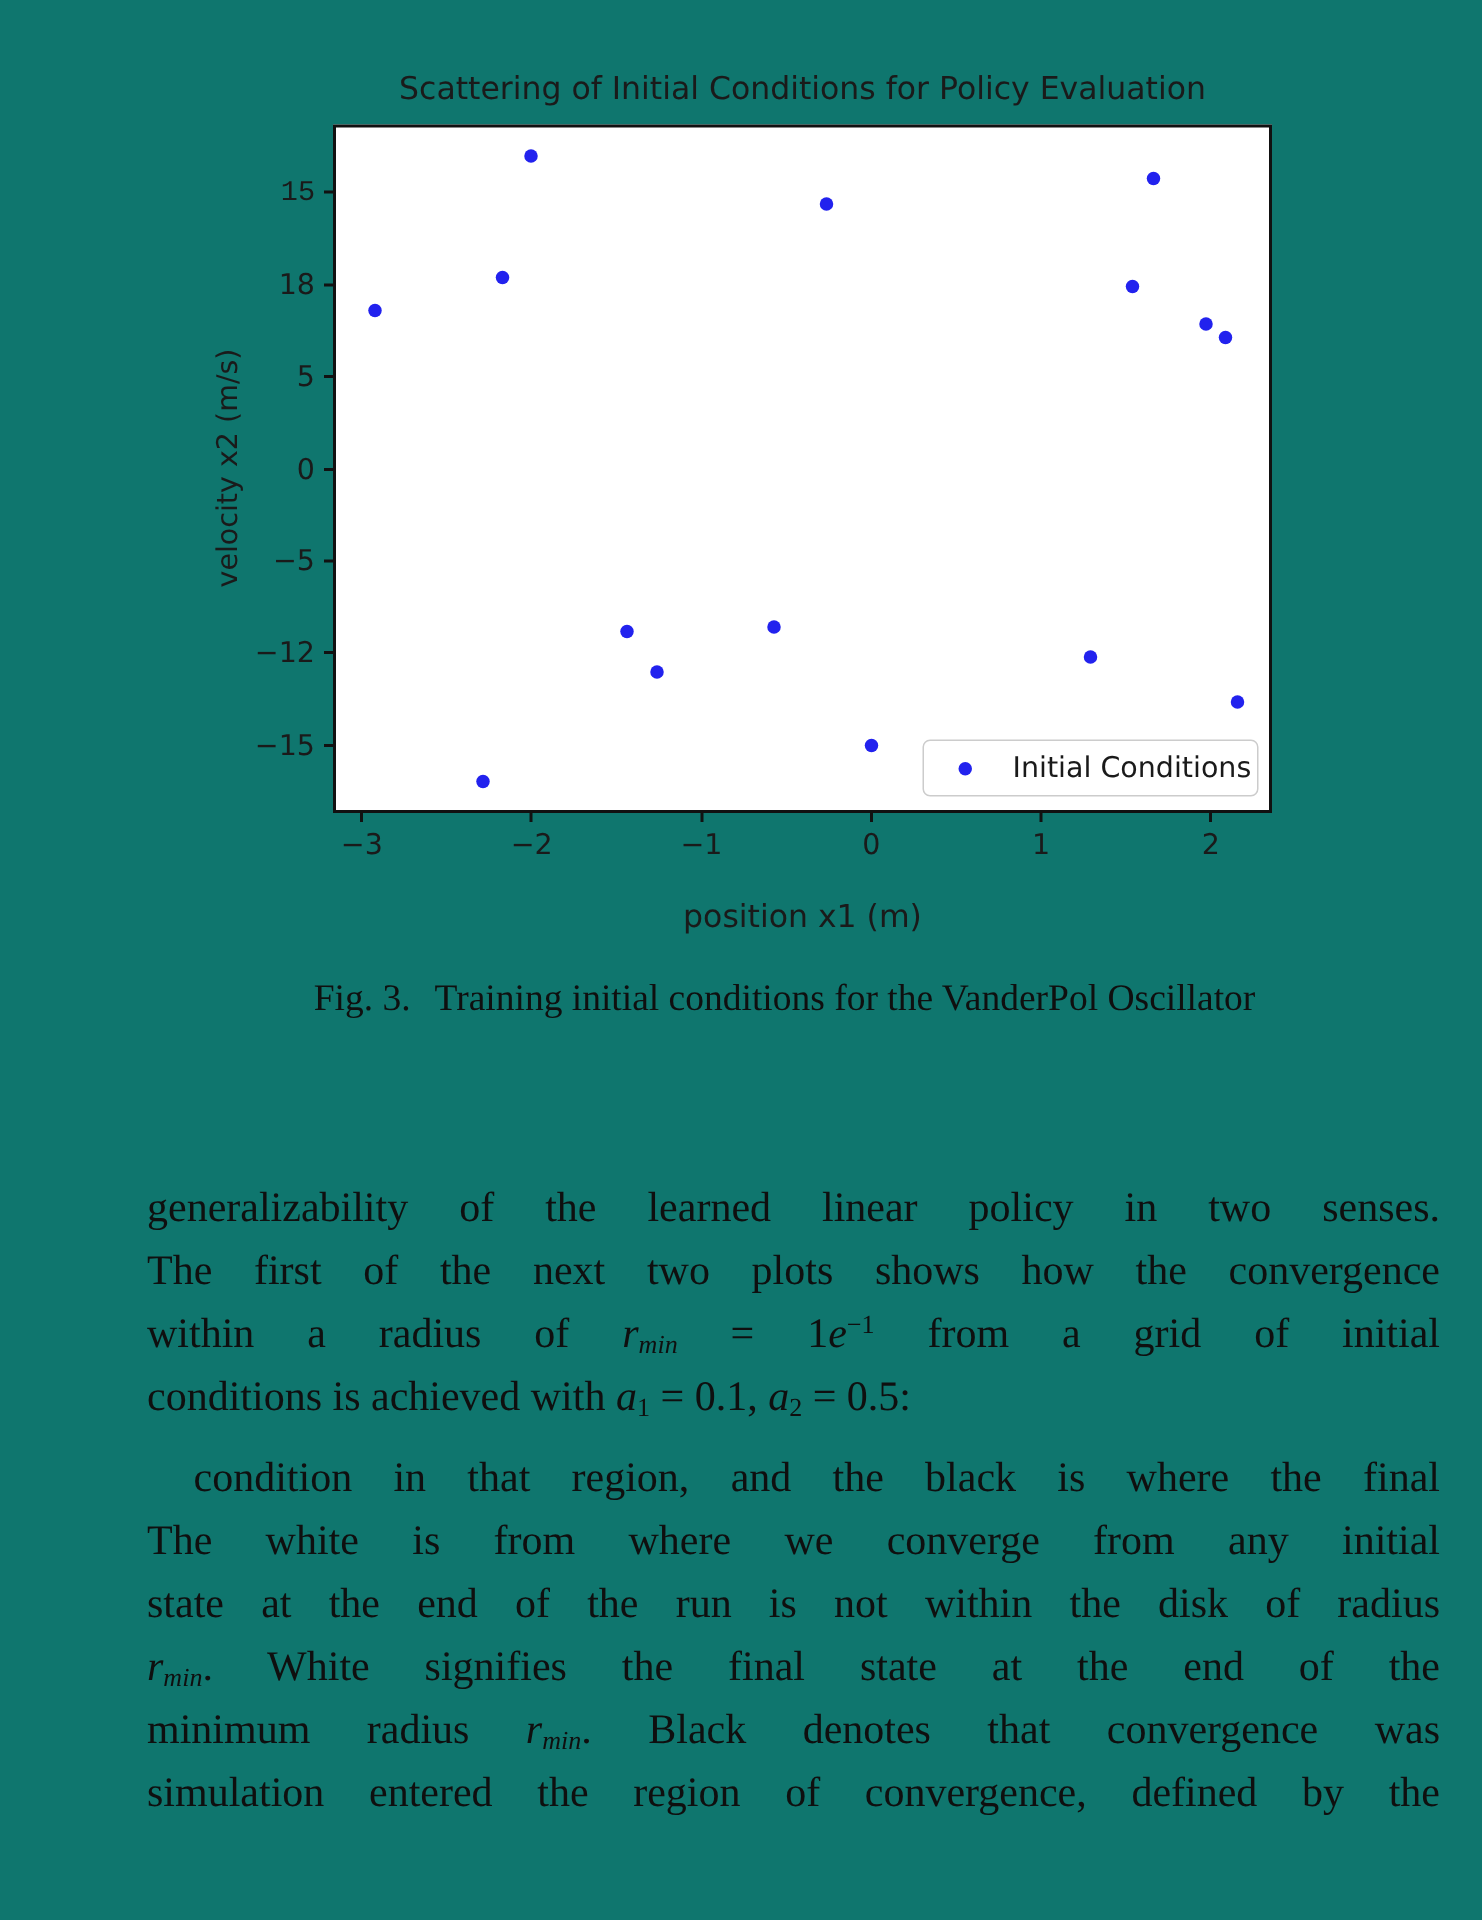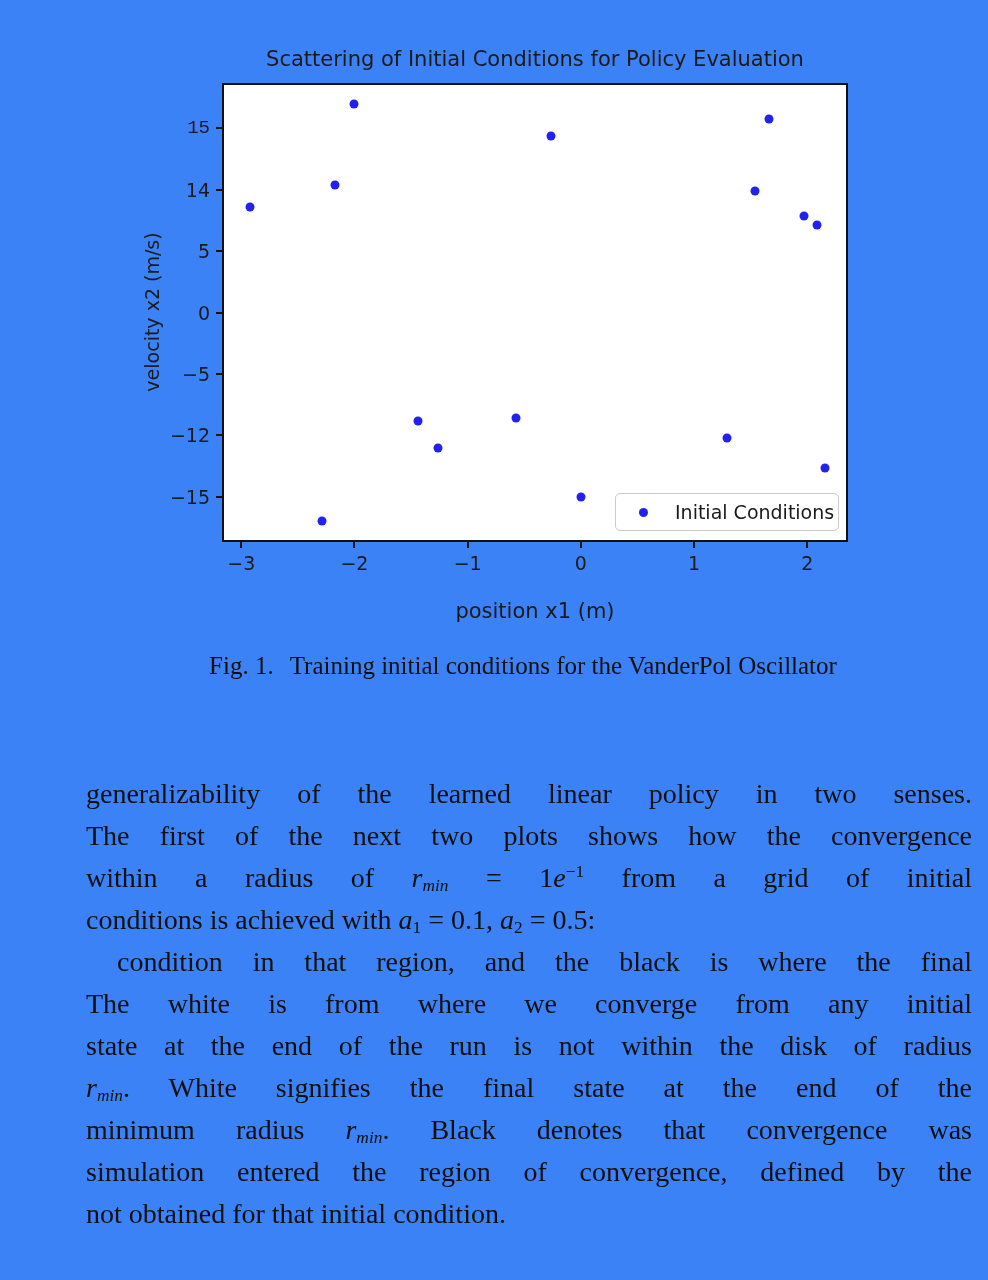--- a/index.html
+++ b/index.html
@@ -1,17 +1,17 @@
 <!DOCTYPE html>
 <html><head>
 <meta charset="utf-8">
 <style>
   html,body { margin:0; padding:0; background:#ffffff; }
   .page {
-    position:relative; width:988px; height:1280px; background:#3b82f6;
+    position:relative; width:988px; height:1280px; background:#0f766e;
     overflow:hidden; font-family:"DejaVu Sans", sans-serif; color:#111;
   }
   
   .fig-title {
     position:absolute; left:222px; top:47px; width:626px;
     text-align:center; font-size:21px; color:#1a1a1a; white-space:nowrap;
   }
   .plot-wrap {
     position:absolute; left:222px; top:83px; width:626px; height:459px;
   }
@@ -58,21 +58,21 @@
     font-family:"Liberation Serif","DejaVu Serif",serif; font-size:25px; color:#0f0f0f;
     white-space:nowrap;
   }
   .caption .cap-label { margin-right:16px; }
   
   .body-text {
     position:absolute; left:86px; top:773px; width:886px;
     font-family:"Liberation Serif","DejaVu Serif",serif; font-size:28px;
     line-height:42px; color:#0f0f0f;
   }
-  .para { margin:0; }
+  .para { margin:12px; }
   .para .line { text-align:justify; text-align-last:justify; white-space:normal; }
   .para .line.last { text-align-last:left; }
   .para.indent .line:first-child { text-indent:31px; }
   .body-text sub { font-size:62%; vertical-align:-0.25em; line-height:0; }
   .body-text sup { font-size:62%; vertical-align:0.55em; line-height:0; }
 </style>
 </head>
 <body>
 
 <div class="page">
@@ -109,55 +109,54 @@
         <div class="xtick-label" style="left: 358.846px;">0</div>
         <div class="xtick-mark" style="left: 472.047px;"></div>
         <div class="xtick-label" style="left: 472.047px;">1</div>
         <div class="xtick-mark" style="left: 585.248px;"></div>
         <div class="xtick-label" style="left: 585.248px;">2</div>
       </div>
     <div id="yticks-layer">
         <div class="ytick-mark" style="top: 45.4091px;"></div>
         <div class="ytick-label" style="top: 45.4091px; font-family: Liberation Mono, monospace;">15</div>
         <div class="ytick-mark" style="top: 106.773px;"></div>
-        <div class="ytick-label" style="top: 106.773px;">14</div>
+        <div class="ytick-label" style="top: 106.773px;">18</div>
         <div class="ytick-mark" style="top: 168.136px;"></div>
         <div class="ytick-label" style="top: 168.136px;">5</div>
         <div class="ytick-mark" style="top: 229.5px;"></div>
         <div class="ytick-label" style="top: 229.5px;">0</div>
         <div class="ytick-mark" style="top: 290.864px;"></div>
         <div class="ytick-label" style="top: 290.864px;">−5</div>
         <div class="ytick-mark" style="top: 352.227px;"></div>
         <div class="ytick-label" style="top: 352.227px;">−12</div>
         <div class="ytick-mark" style="top: 413.591px;"></div>
         <div class="ytick-label" style="top: 413.591px;">−15</div>
       </div>
     <div class="x-axis-label">position x1 (m)</div>
     <div class="y-axis-label">velocity x2 (m/s)</div>
     <div class="legend">
       <span class="legend-marker" style="background: rgb(34, 34, 238);"></span>
       <span class="legend-label">Initial Conditions</span>
     </div>
   </div>
 
   <div class="caption">
-    <span class="cap-label">Fig. 1.</span><span>Training initial conditions for the VanderPol Oscillator</span>
+    <span class="cap-label">Fig. 3.</span><span>Training initial conditions for the VanderPol Oscillator</span>
   </div>
 
   <div class="body-text">
       <div class="para">
         <div class="line">generalizability of the learned linear policy in two senses.</div>
         <div class="line">The first of the next two plots shows how the convergence</div>
         <div class="line">within a radius of <i>r</i><sub><i>min</i></sub> = 1<i>e</i><sup>−1</sup> from a grid of initial</div>
         <div class="line last">conditions is achieved with <i>a</i><sub>1</sub> = 0.1, <i>a</i><sub>2</sub> = 0.5:</div>
       </div>
       <div class="para indent">
         <div class="line">condition in that region, and the black is where the final</div>
         <div class="line">The white is from where we converge from any initial</div>
         <div class="line">state at the end of the run is not within the disk of radius</div>
         <div class="line"><i>r</i><sub><i>min</i></sub>. White signifies the final state at the end of the</div>
         <div class="line">minimum radius <i>r</i><sub><i>min</i></sub>. Black denotes that convergence was</div>
         <div class="line">simulation entered the region of convergence, defined by the</div>
-        <div class="line last">not obtained for that initial condition.</div>
       </div>
     </div>
 
 </div>
 
 </body></html>

